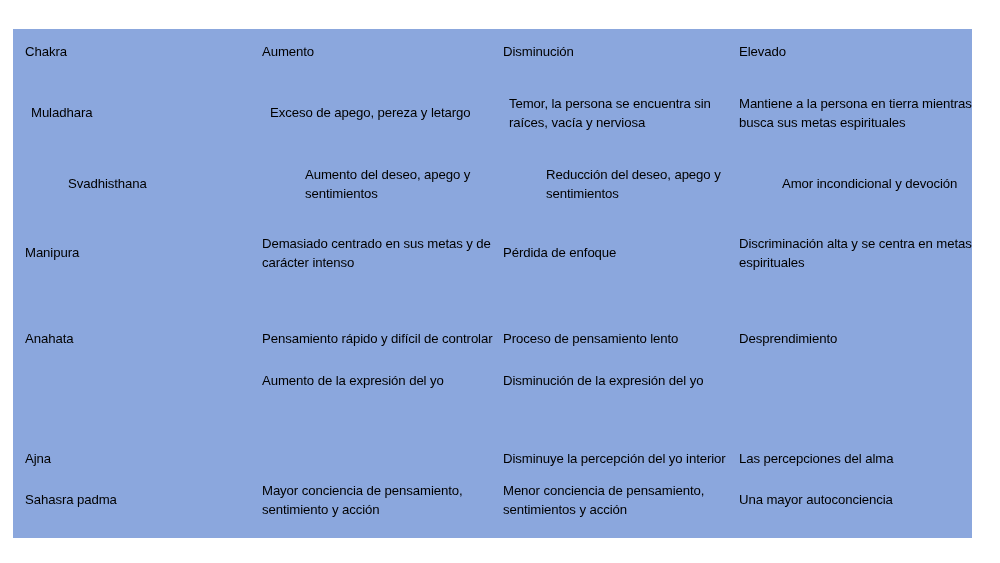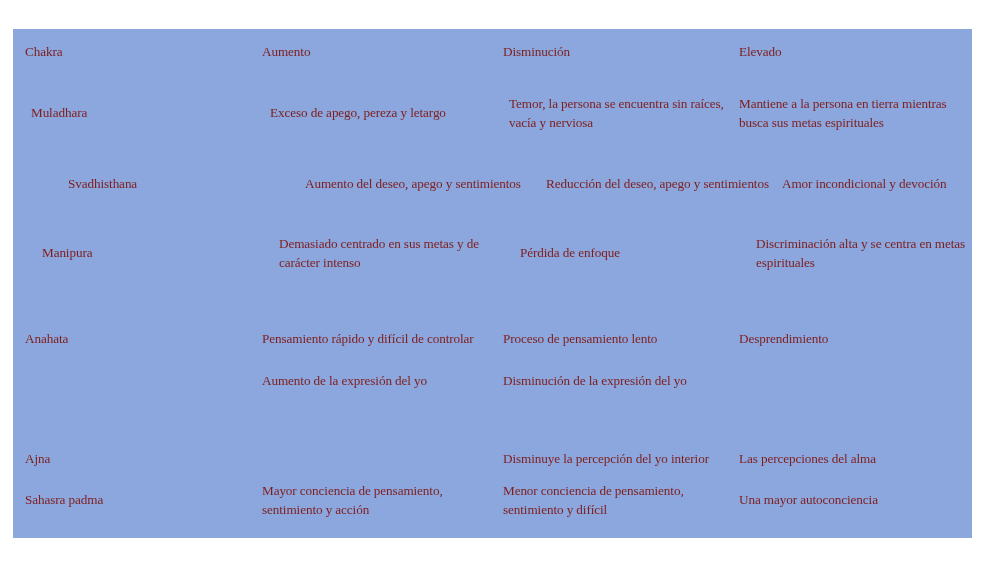--- a/index.html
+++ b/index.html
@@ -35,24 +35,24 @@
     position: absolute;
     left: 0;
     width: 100%;
     display: flex;
     align-items: center;
     box-sizing: border-box;
   }
 
   .tcell {
     box-sizing: border-box;
-    color: #7f1d1d;
+    color: #000000;
     font-size: 13.2px;
     line-height: 1.45;
-    font-family: Liberation Serif, serif;
+    font-family: Liberation Sans, sans-serif;
     letter-spacing: -0.1px;
     white-space: pre-line;
   }
 
   .c1 { position: absolute; left: 5px;   width: 240px; }
   .c2 { position: absolute; left: 244px; width: 236px; }
   .c3 { position: absolute; left: 485px; width: 230px; }
   .c4 { position: absolute; left: 721px; width: 238px; }
 
   
@@ -84,21 +84,21 @@
       <div class="tcell c4 pad-l">Mantiene a la persona en tierra mientras busca sus metas espirituales</div>
     </div>
 
     <div class="trow" style="top:125px;height:60px;margin-left:43px;">
       <div class="tcell c1 indent-1">Svadhisthana</div>
       <div class="tcell c2 pad-l">Aumento del deseo, apego y sentimientos</div>
       <div class="tcell c3 pad-l">Reducción del deseo, apego y sentimientos</div>
       <div class="tcell c4 pad-l">Amor incondicional y devoción</div>
     </div>
 
-    <div class="trow" style="top:194px;height:60px;margin-left:17px;">
+    <div class="trow" style="top:194px;height:60px;">
       <div class="tcell c1 indent-1">Manipura</div>
       <div class="tcell c2 pad-l">Demasiado centrado en sus metas y de carácter intenso</div>
       <div class="tcell c3 pad-l">Pérdida de enfoque</div>
       <div class="tcell c4 pad-l">Discriminación alta y se centra en metas espirituales</div>
     </div>
 
     <div class="trow" style="top:280px;height:60px;">
       <div class="tcell c1 indent-1">Anahata</div>
       <div class="tcell c2 pad-l">Pensamiento rápido y difícil de controlar</div>
       <div class="tcell c3 pad-l">Proceso de pensamiento lento</div>
@@ -112,18 +112,18 @@
 
     <div class="trow" style="top:401px;height:58px;">
       <div class="tcell c1 indent-1">Ajna</div>
       <div class="tcell c3 pad-l">Disminuye la percepción del yo interior</div>
       <div class="tcell c4 pad-l">Las percepciones del alma</div>
     </div>
 
     <div class="trow" style="top:440px;height:62px;">
       <div class="tcell c1 indent-1">Sahasra padma</div>
       <div class="tcell c2 pad-l">Mayor conciencia de pensamiento, sentimiento y acción</div>
-      <div class="tcell c3 pad-l">Menor conciencia de pensamiento, sentimiento y difícil</div>
+      <div class="tcell c3 pad-l">Menor conciencia de pensamiento, sentimientos y acción</div>
       <div class="tcell c4 pad-l">Una mayor autoconciencia</div>
     </div>
 
   </div>
 </div>
 
 </body></html>

